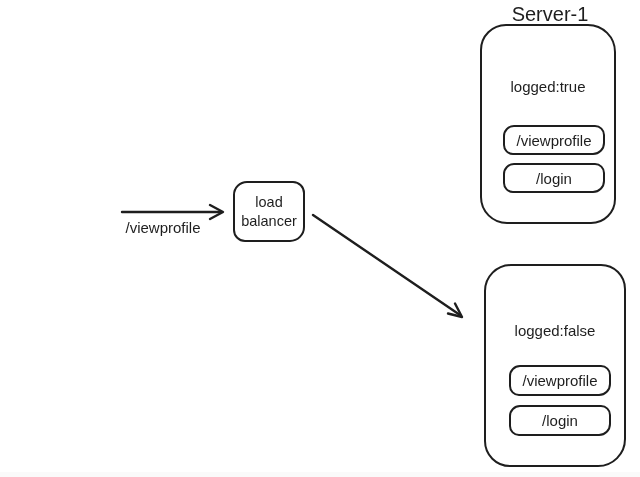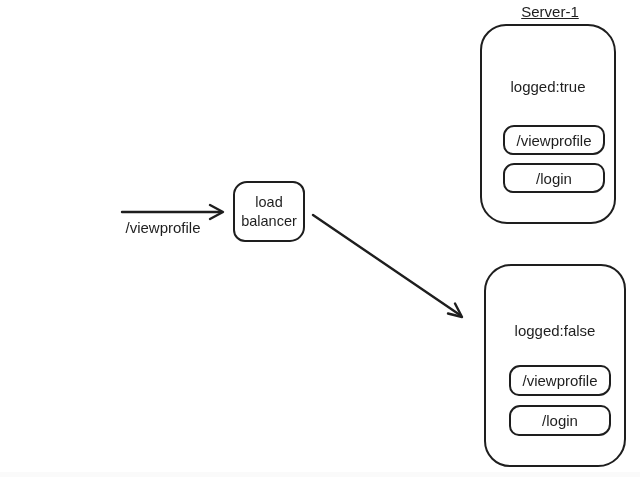--- a/index.html
+++ b/index.html
@@ -60,22 +60,21 @@
   }
   .edge-label {
     position: absolute;
     left: 121px; top: 219px; width: 84px;
     text-align: center;
     font-size: 15px;
   }
   .server-title {
     position: absolute;
     text-align: center;
-    font-size: 15px;
-    text-decoration: underline;
+    font-size: 20px;
   }
   .server-title.s1 { left: 480px; top: 3px;  width: 140px; }
   .server-title.s2 { left: 484px; top: 243px; width: 142px; }
   .server-box {
     position: absolute;
     box-sizing: border-box;
     border: 2.4px solid var(--stroke, #1e1e1e);
     background: var(--bg, #ffffff);
   }
   .server-box.s1 {

